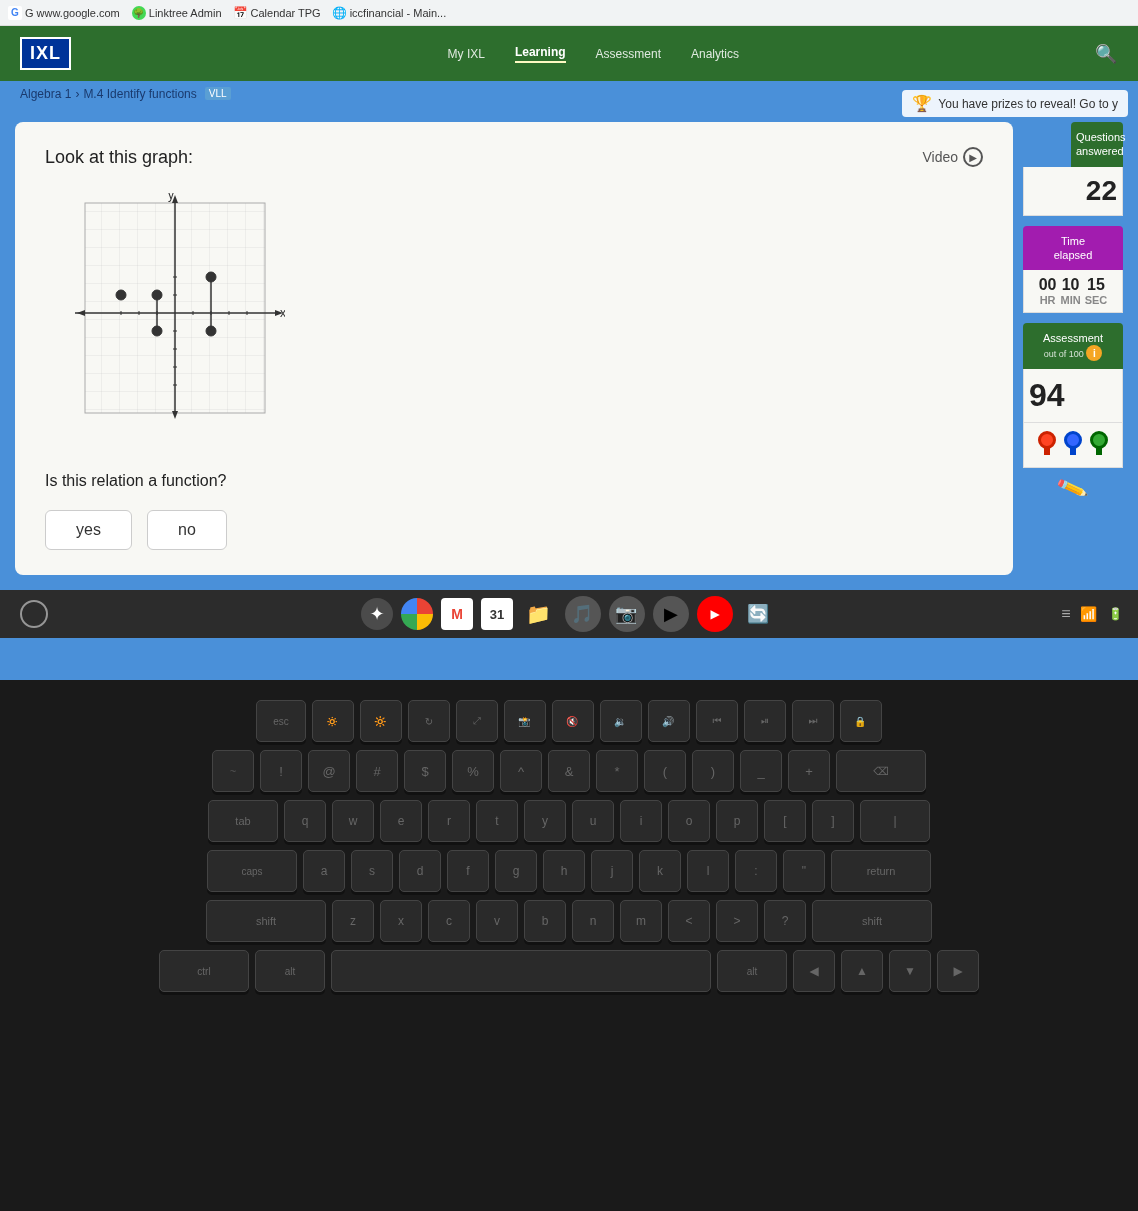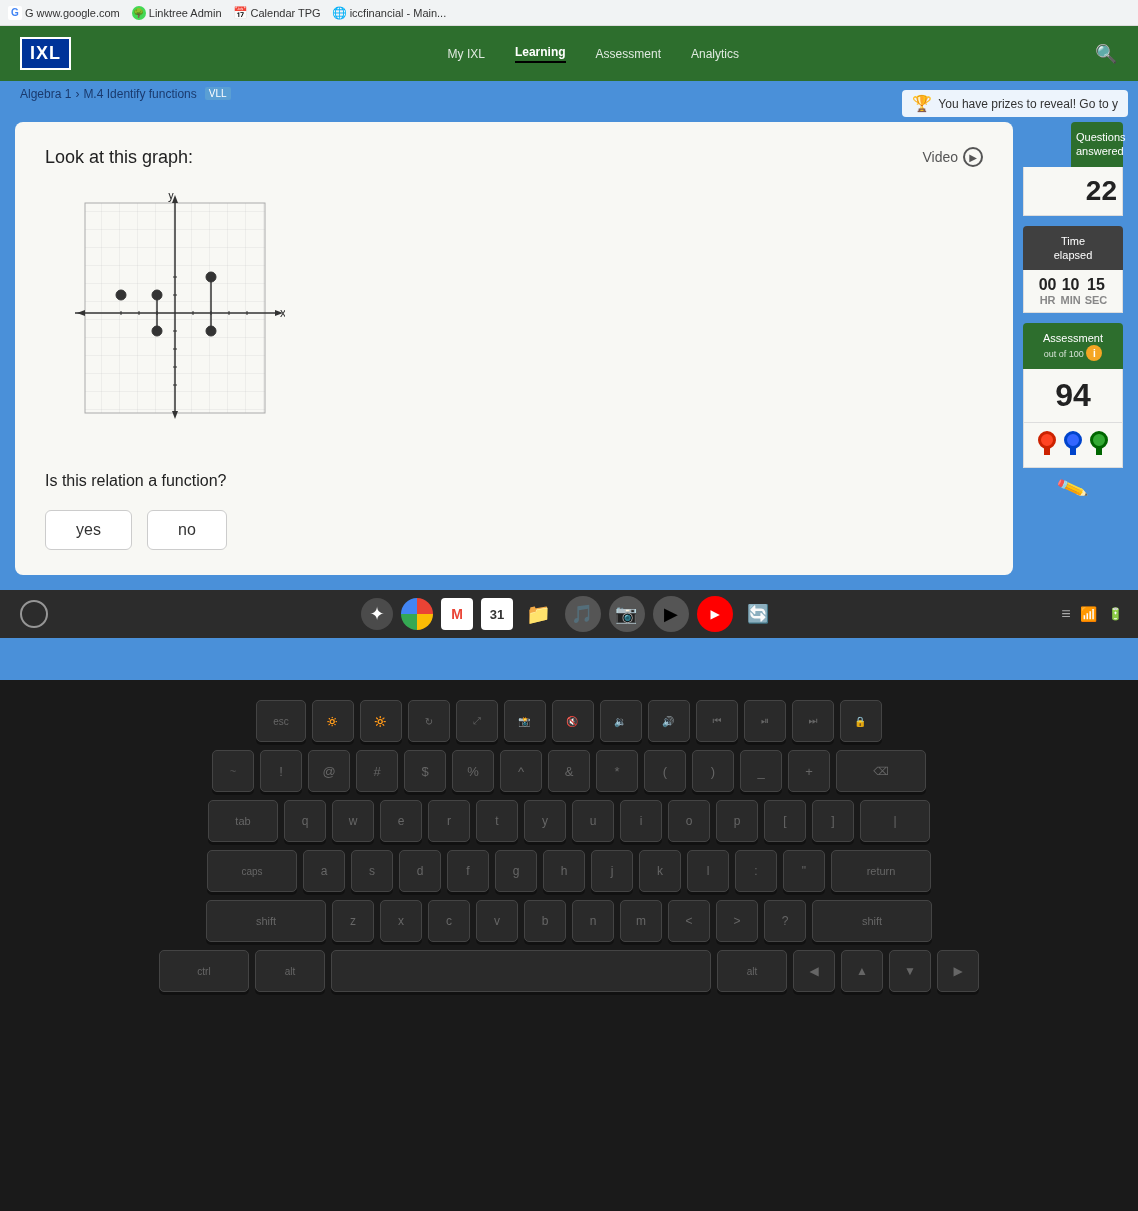--- a/index.html
+++ b/index.html
@@ -80,21 +80,21 @@
     }
     .ixl-nav-item {
       color: rgba(255,255,255,0.85);
       font-size: 12px;
       cursor: pointer;
       text-decoration: none;
     }
     .ixl-nav-item.active {
       color: white;
       font-weight: bold;
-      border-bottom: 2px solid #000000;
+      border-bottom: 2px solid #fef9c3;
       padding-bottom: 2px;
     }
     .ixl-search-icon {
       color: white;
       font-size: 18px;
       cursor: pointer;
       margin-left: auto;
     }
 
     
@@ -245,21 +245,21 @@
       background: #f8f8f4;
       text-align: right;
       font-size: 28px;
       font-weight: bold;
       color: #222;
       padding: 8px 5px;
       border: 1px solid #ddd;
       border-top: none;
     }
     .stats-time-elapsed {
-      background: #404040;
+      background: #a21caf;
       color: white;
       text-align: center;
       padding: 8px 5px;
       font-size: 11px;
       line-height: 1.3;
       margin-top: 10px;
       border-radius: 4px 4px 0 0;
     }
     .stats-timer {
       background: #f8f8f4;
@@ -291,21 +291,21 @@
       line-height: 1.3;
       margin-top: 10px;
       border-radius: 4px 4px 0 0;
     }
     .stats-smartscore-sublabel {
       font-size: 9px;
       color: rgba(255,255,255,0.8);
     }
     .stats-smartscore-value {
       background: #f8f8f4;
-      text-align: center;
+      text-align: left;
       font-size: 32px;
       font-weight: bold;
       color: #222;
       padding: 8px 5px;
       border: 1px solid #ddd;
       border-top: none;
     }
     .stats-medals {
       display: flex;
       justify-content: center;

